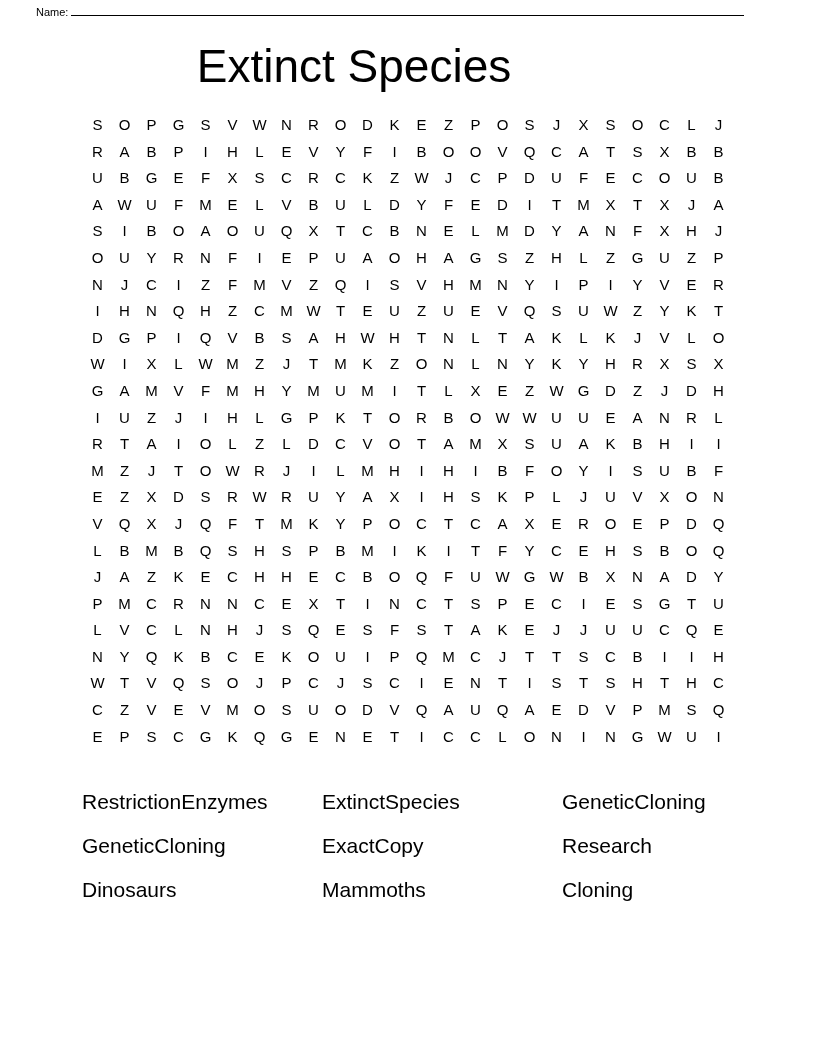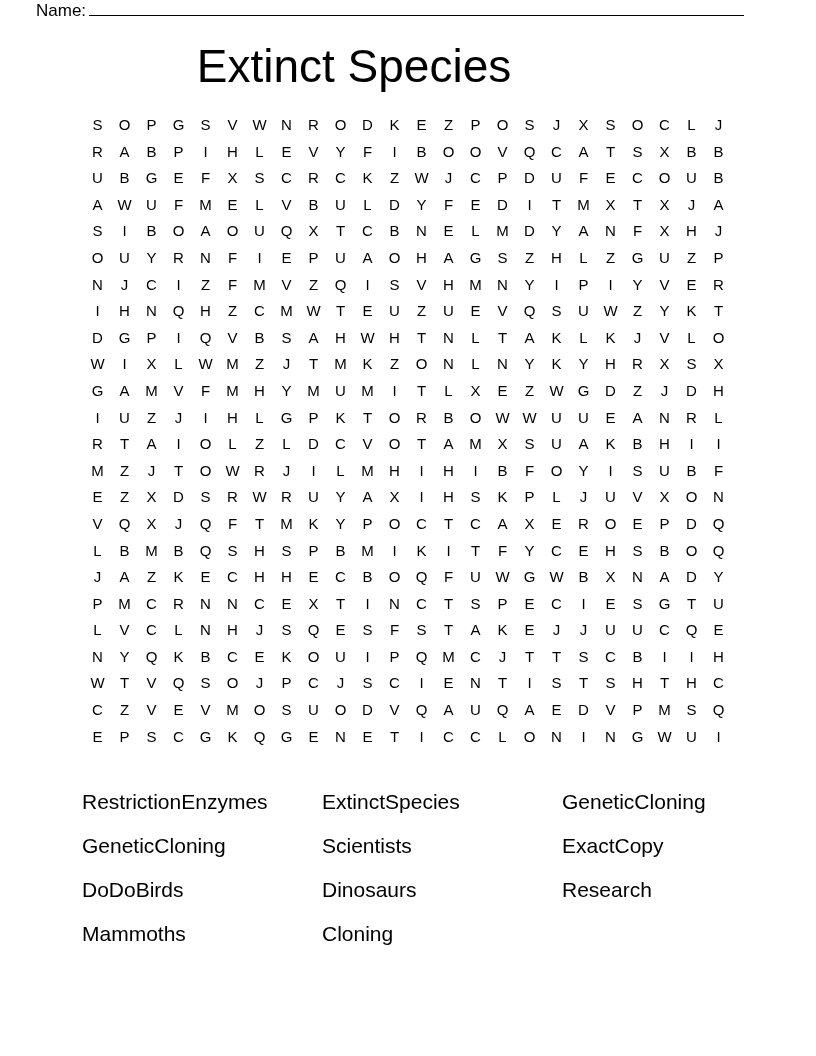--- a/index.html
+++ b/index.html
@@ -20,21 +20,21 @@
   .name-row {
     position: absolute;
     left: 36px;
     top: 0px;
     width: 744px;
     height: 22px;
     display: flex;
     align-items: baseline;
   }
   .name-label {
-    font-size: 17px;
+    font-size: 11px;
     line-height: 22px;
     white-space: nowrap;
   }
   .name-blank {
     flex: 1;
     margin-left: 3px;
     border-bottom: 1.5px solid #000;
     height: 15px;
     margin-right: 36px;
   }
@@ -723,20 +723,18 @@
       <div class="grid-cell">U</div>
       <div class="grid-cell">I</div>
     </div>
   </div>
 
 <div class="word-list">
     <div class="word-item">RestrictionEnzymes</div>
     <div class="word-item">ExtinctSpecies</div>
     <div class="word-item">GeneticCloning</div>
     <div class="word-item">GeneticCloning</div>
-    <div class="word-item">Scientists</div>
     <div class="word-item">ExactCopy</div>
-    <div class="word-item">DoDoBirds</div>
+    <div class="word-item">Research</div>
     <div class="word-item">Dinosaurs</div>
-    <div class="word-item">Research</div>
     <div class="word-item">Mammoths</div>
     <div class="word-item">Cloning</div>
   </div>
 
 </body></html>

